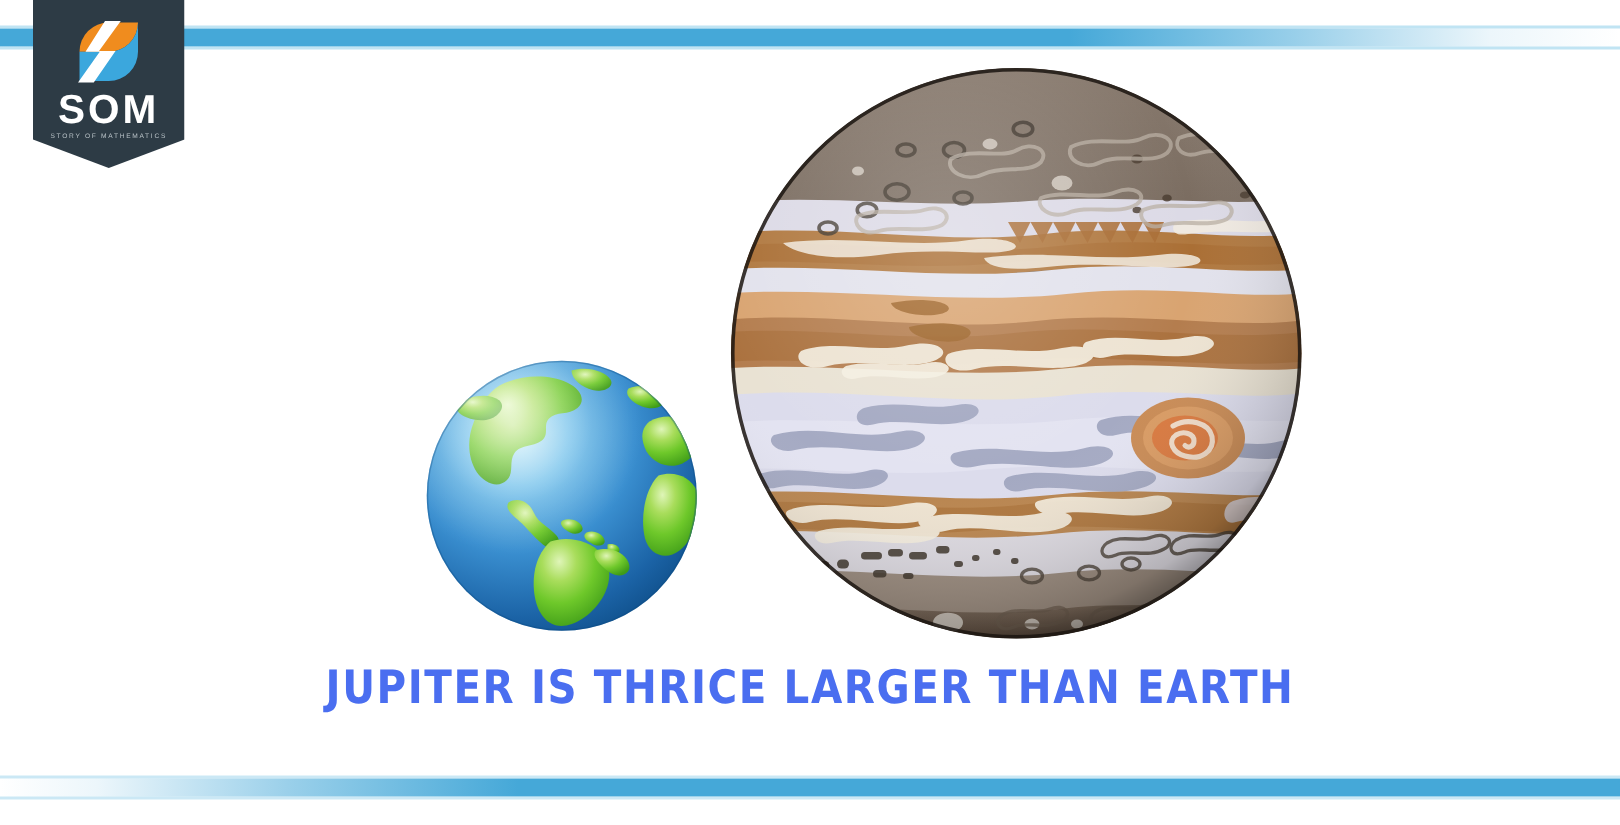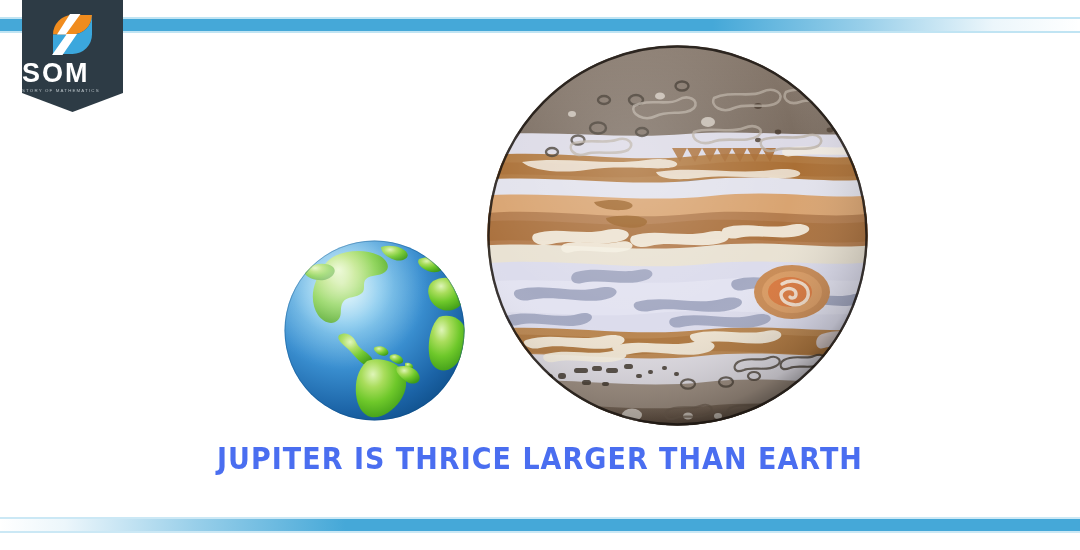--- a/index.html
+++ b/index.html
@@ -42,21 +42,21 @@
     content:""; position:absolute; left:0; width:100%; height:2px;
     background:rgba(140,205,233,.45);
   }
   .ribbon.bottom::before { top:-2px; }
   .ribbon.bottom::after  { bottom:-2px; }
 
   
   #logo { position:absolute; left:22px; top:0; width:101px; height:112px; }
 
   .logo-text {
-    position:absolute; left:0; width:101px; text-align:left;
+    position:absolute; left:0; width:101px; text-align:center;
     color:#ffffff; pointer-events:none;
   }
   .logo-word {
     top:60px; font-size:27px; font-weight:bold; letter-spacing:2px;
     line-height:1; font-family:"Liberation Sans", sans-serif;
   }
   .logo-tag {
     top:88px; font-size:4.4px; letter-spacing:1.15px;
     color:#b9c2c7; font-family:"Liberation Sans", sans-serif;
   }

